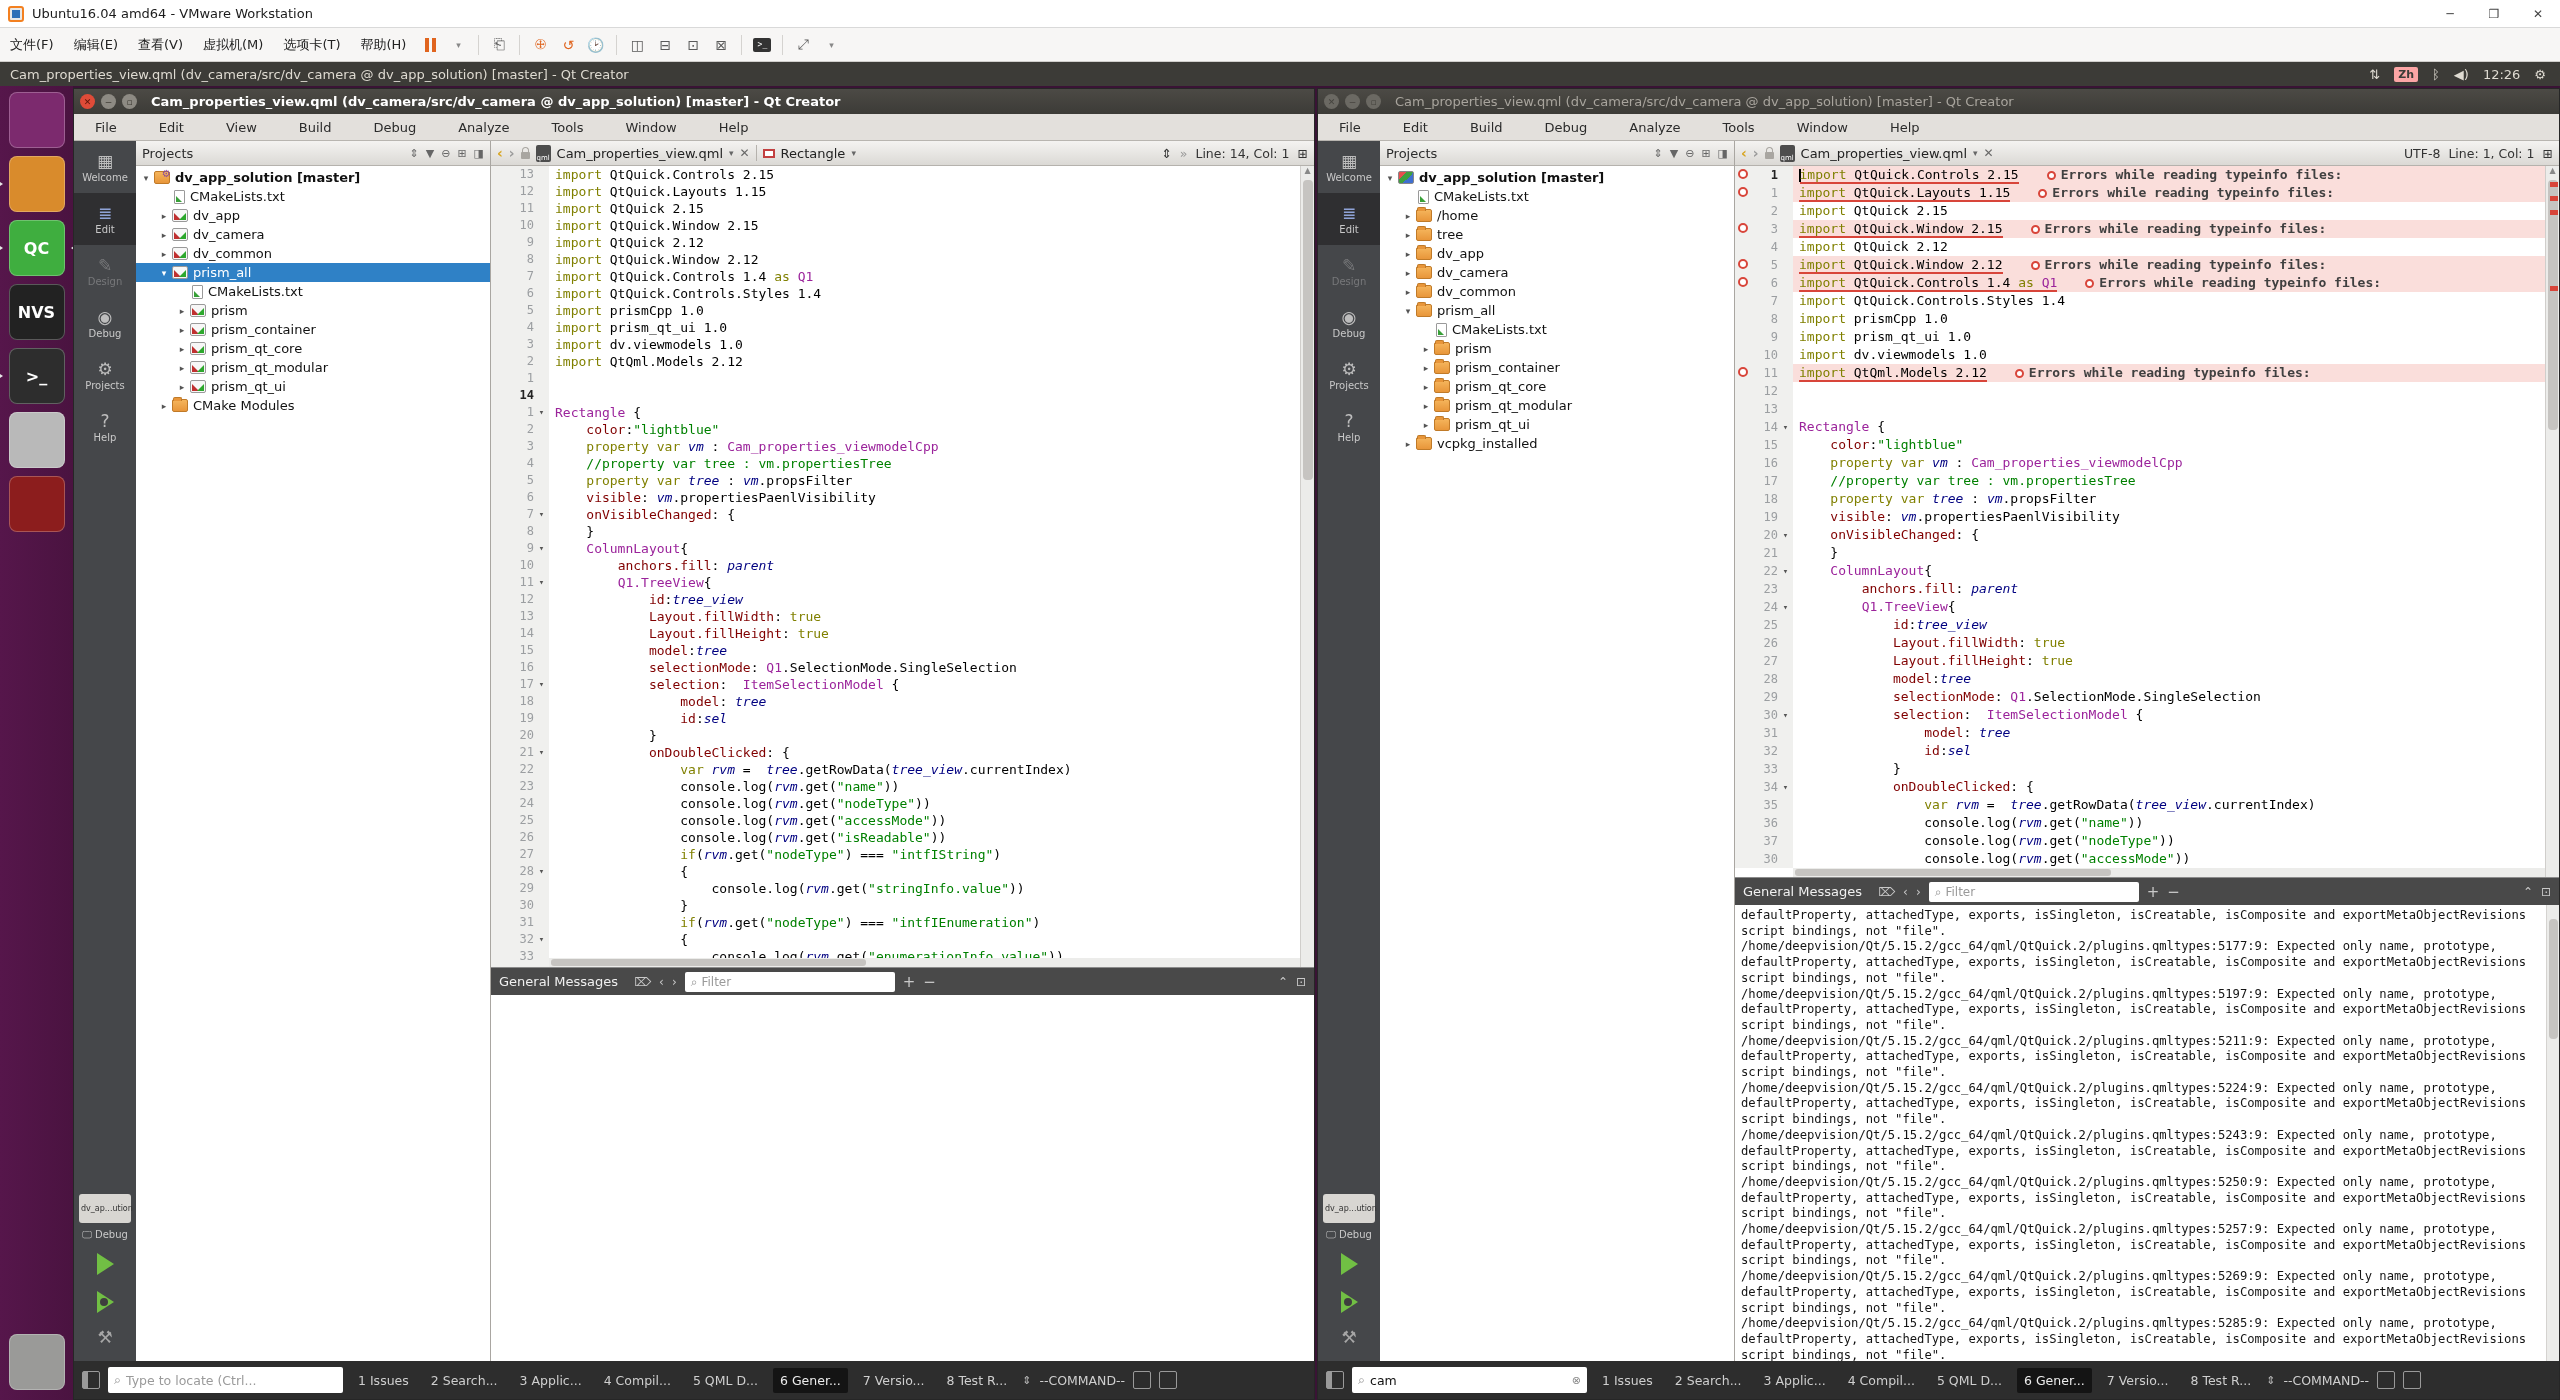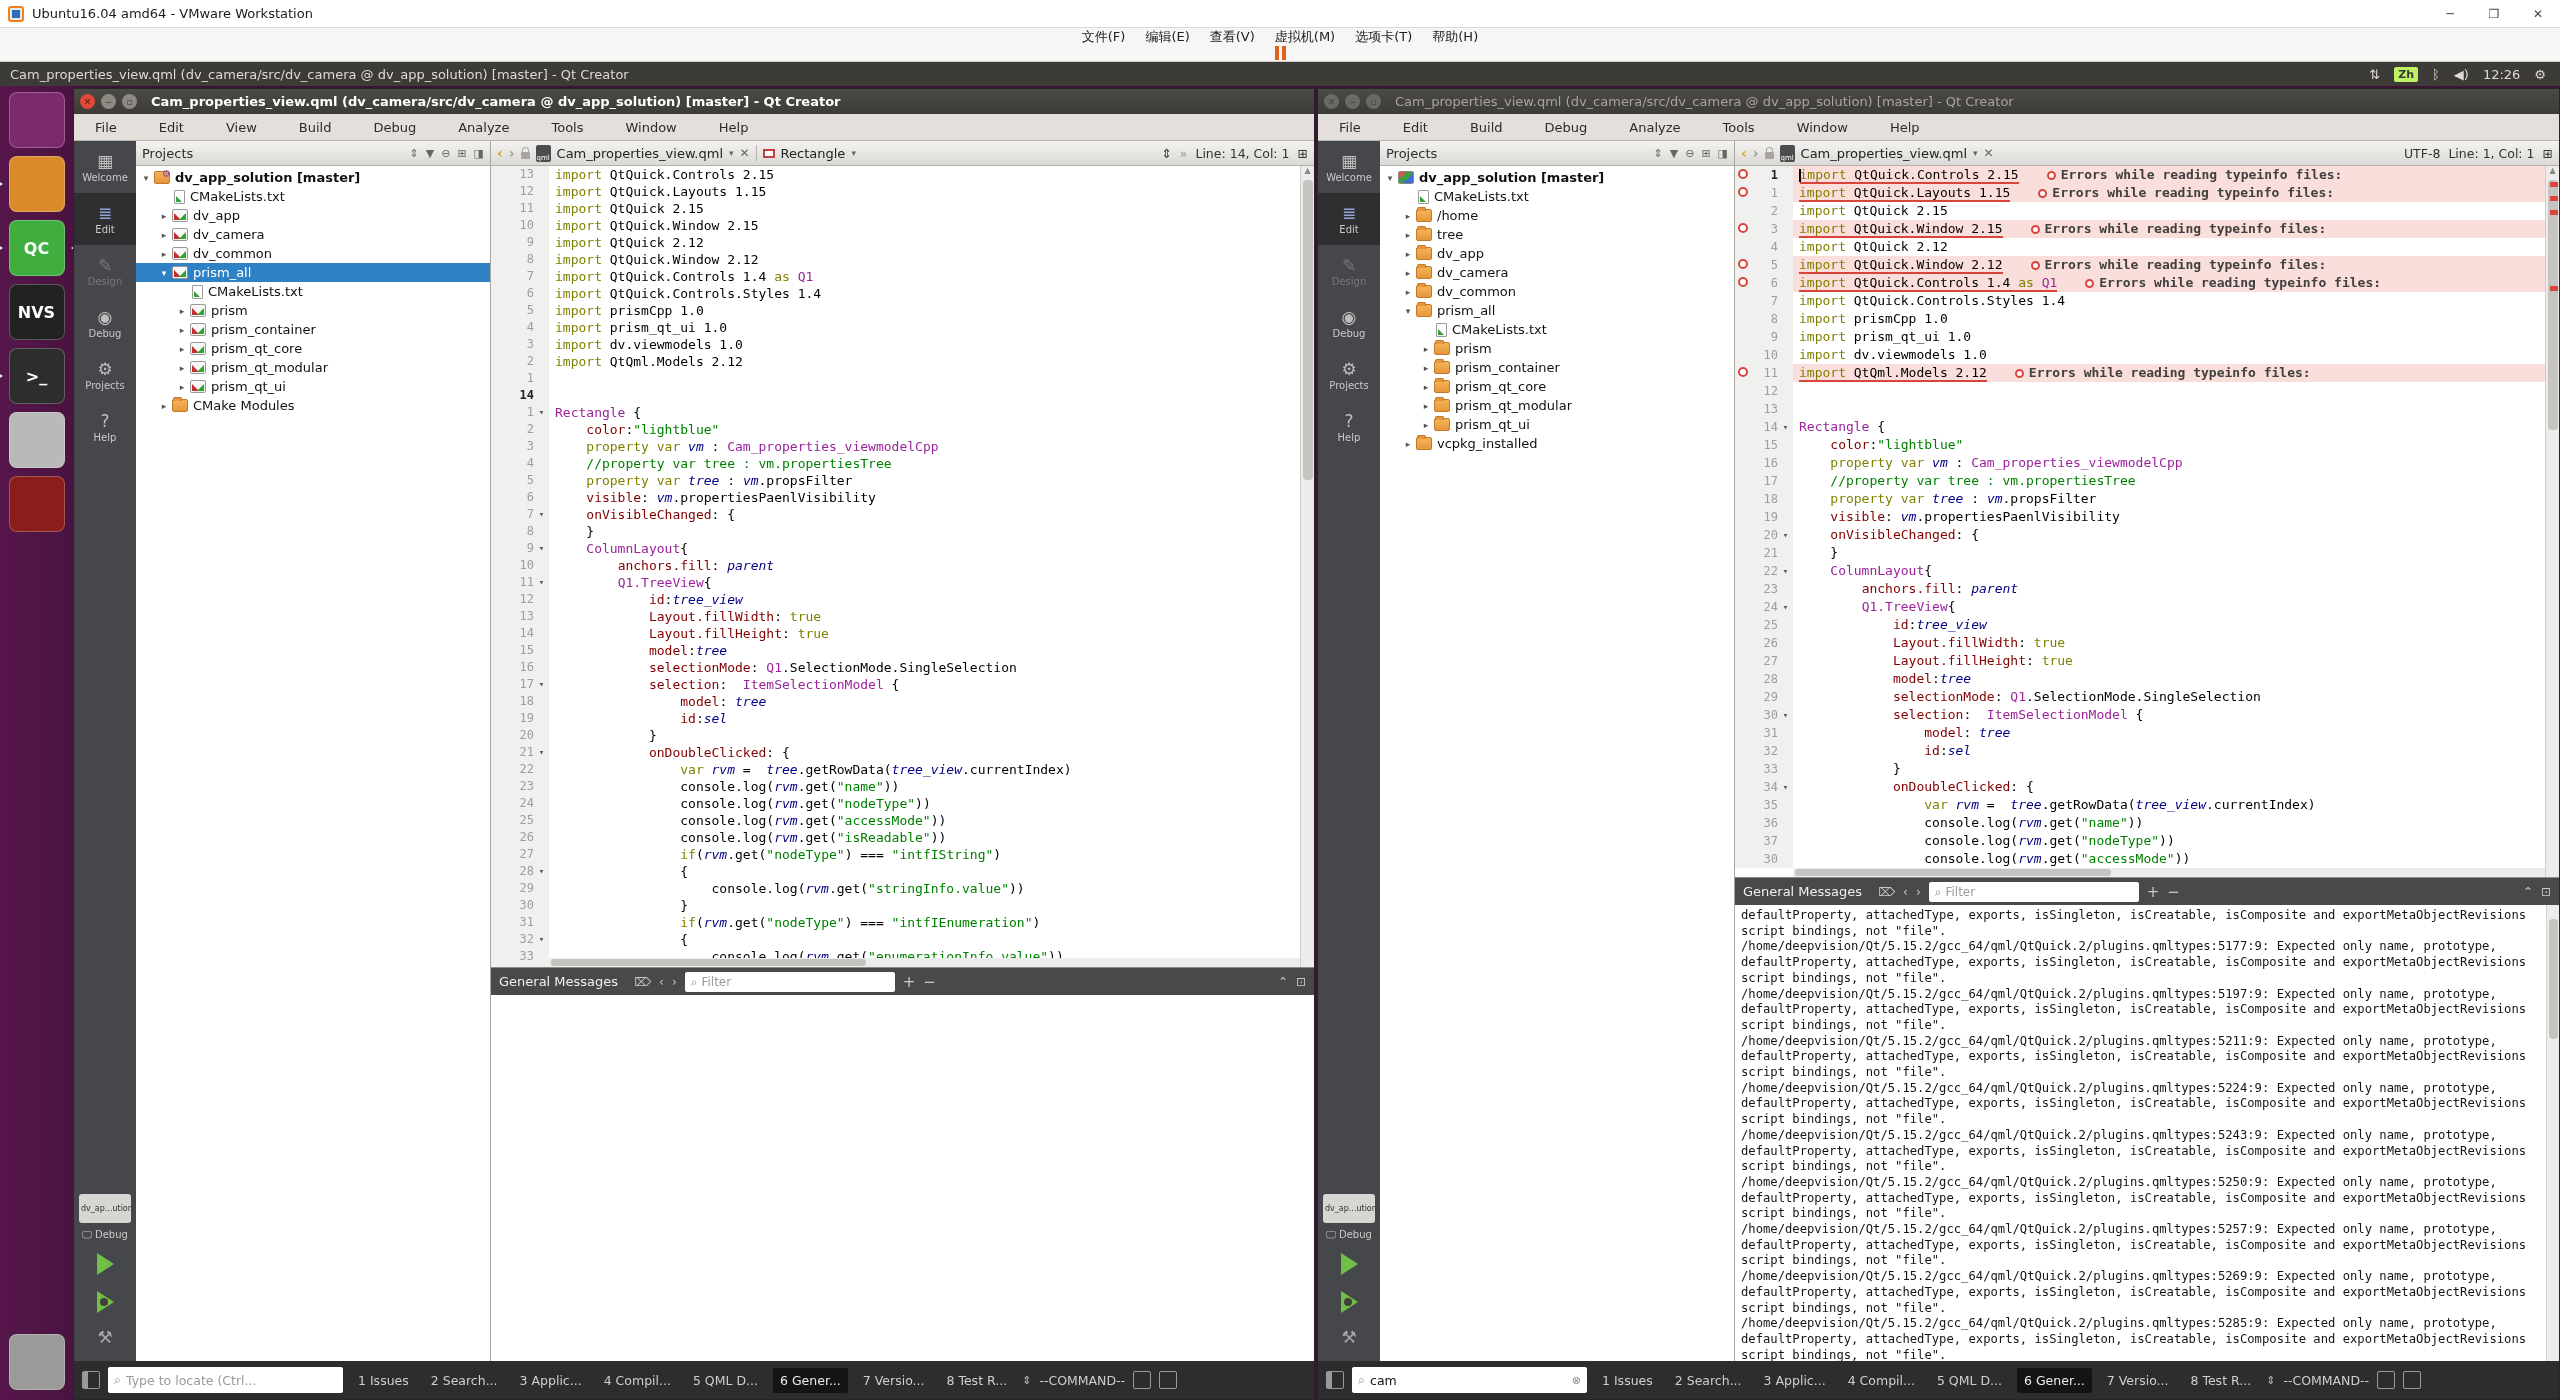--- a/index.html
+++ b/index.html
@@ -6,36 +6,36 @@
   html,body { width:2560px; height:1400px; font-family:"DejaVu Sans","Liberation Sans",sans-serif; }
   #root { position:relative; width:2560px; height:1400px; background:#3a1335; overflow:hidden; }
 
   
   .vm-titlebar { position:absolute; left:0; top:0; width:2560px; height:28px; background:#ffffff; border-bottom:1px solid #d9d9d9; display:flex; align-items:center; }
   .vm-logo { width:16px; height:16px; margin:0 8px 0 8px; background:#e8e8e8; border:2px solid #f38020; border-radius:3px; position:relative; }
   .vm-logo::after { content:""; position:absolute; left:2px; top:2px; right:2px; bottom:2px; background:#2e6fb7; }
   .vm-title { font-size:13px; color:#1b1b1b; }
   .vm-winbtns { margin-left:auto; display:flex; height:100%; }
   .vm-winbtn { width:44px; height:100%; display:flex; align-items:center; justify-content:center; font-size:12px; color:#444; }
-  .vm-toolbar { position:absolute; left:0; top:28px; width:2560px; height:34px; background:#f7f6f5; border-bottom:1px solid #d0cecb; display:flex; align-items:center;flex-direction:column; }
+  .vm-toolbar { position:absolute; left:0; top:28px; width:2560px; height:34px; background:#f7f6f5; border-bottom:1px solid #d0cecb; display:flex; align-items:center; }
   .vm-menu { font-size:13px; color:#222; padding:0 10px; height:100%; display:flex; align-items:center; }
   .vm-sep { width:1px; height:20px; background:#d5d3d0; margin:0 6px; }
   .vm-ic { width:24px; height:22px; display:flex; align-items:center; justify-content:center; font-size:14px; color:#5a5a5a; margin:0 2px; }
   .ic-pause { display:flex; gap:3px; }
   .ic-pause b { width:4px; height:14px; background:#e0641e; display:block; }
   .ic-dd { font-size:9px; color:#888; }
   .ic-orange { color:#e0641e; }
   .ic-blue { color:#2e6fb7; }
   .ic-console { width:18px; height:14px; background:#333; color:#fff; font-size:8px; font-family:"DejaVu Sans Mono",monospace; display:flex; align-items:center; justify-content:center; border-radius:2px; }
 
   
   .desk-bar { position:absolute; left:0; top:62px; width:2560px; height:24px; background:#3c3b37; display:flex; align-items:center; color:#dfdbd2; }
   .desk-title { font-size:13px; margin-left:10px; }
   .desk-tray { margin-left:auto; display:flex; align-items:center; gap:14px; margin-right:14px; font-size:13px; }
-  .tray-zh { background:#bef264; color:#3c3b37; font-size:11px; font-weight:bold; padding:1px 4px; border-radius:2px; }
+  .tray-zh { background:#fca5a5; color:#3c3b37; font-size:11px; font-weight:bold; padding:1px 4px; border-radius:2px; }
 
   
   .launcher { position:absolute; left:0; top:86px; width:73px; height:1314px; background:linear-gradient(90deg,#56164b,#4a1340); display:flex; flex-direction:column; align-items:center; padding-top:6px; }
   .laun-item { width:56px; height:56px; border-radius:8px; margin-bottom:8px; display:flex; align-items:center; justify-content:center; font-weight:bold; color:#fff; position:relative; box-shadow:inset 0 0 0 1px rgba(255,255,255,.25); }
   .laun-item .pip { position:absolute; left:-12px; top:24px; width:0; height:0; border-top:4px solid transparent; border-bottom:4px solid transparent; border-left:6px solid #e8e8e8; }
   .laun-item .pip2 { position:absolute; right:-12px; top:24px; width:0; height:0; border-top:4px solid transparent; border-bottom:4px solid transparent; border-right:6px solid #e8e8e8; }
   .laun-trash { margin-top:auto; margin-bottom:10px; }
 
   
   .qtwin { position:absolute; top:88px; height:1312px; display:flex; flex-direction:column; border:1px solid #262626; }

